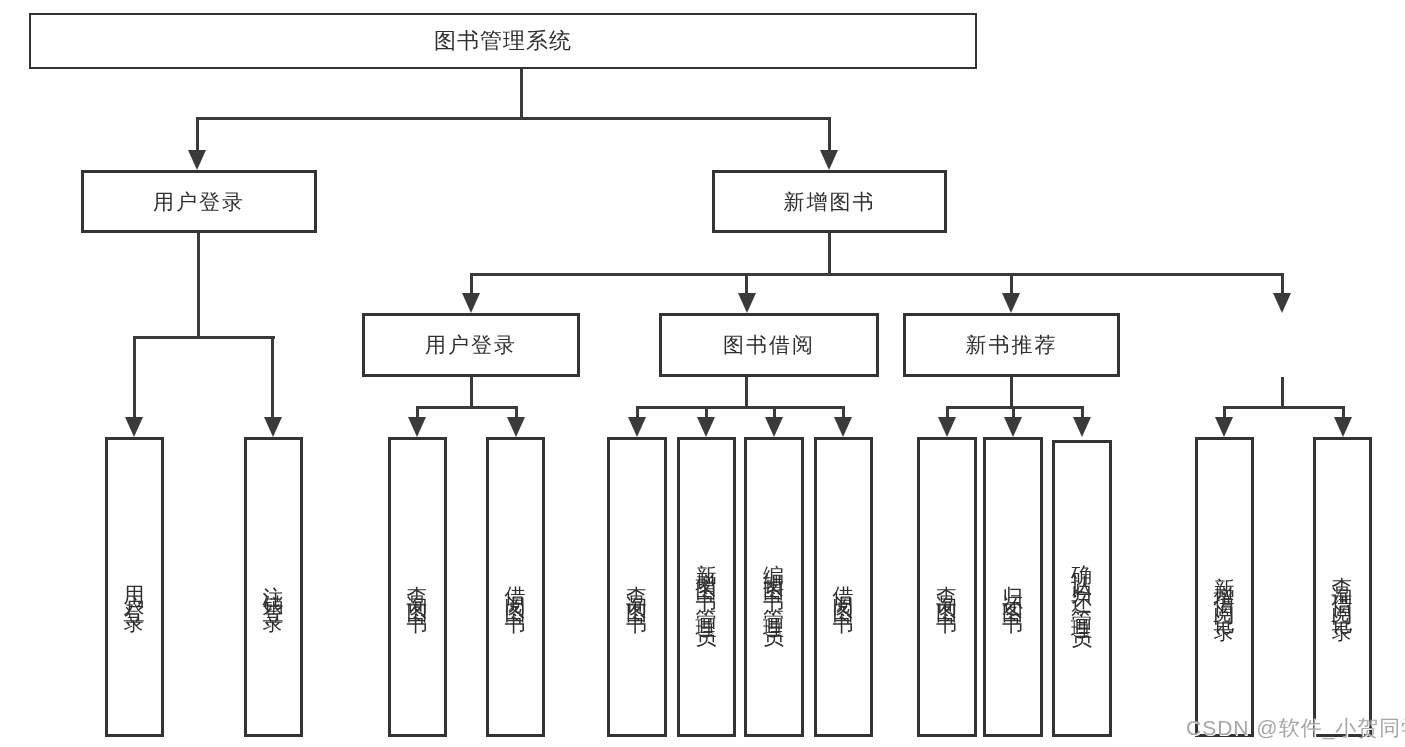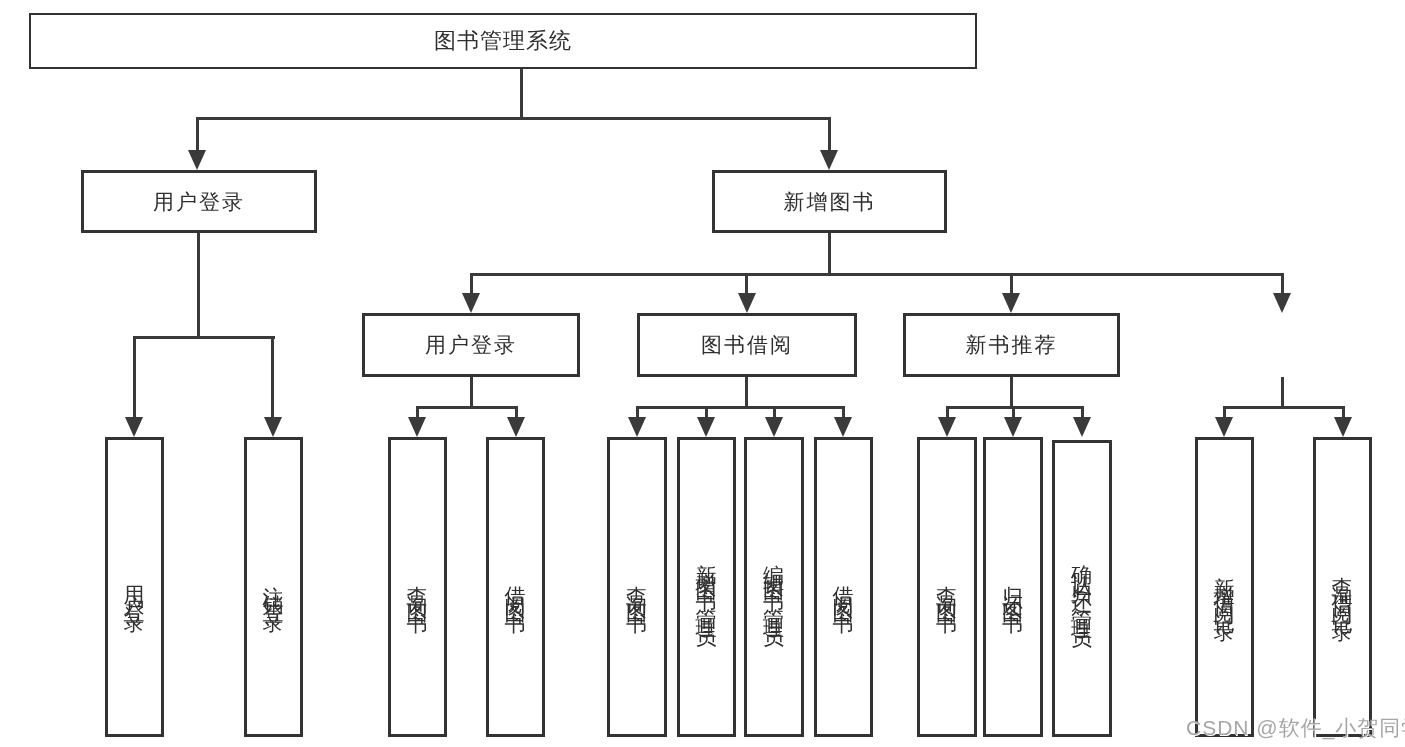--- a/index.html
+++ b/index.html
@@ -75,21 +75,21 @@
   <div class="vl" style="left:745px;top:273px;width:3px;height:22px;"></div>
   <div class="ah" style="left:738px;top:293px;"></div>
   <div class="vl" style="left:1010px;top:273px;width:3px;height:22px;"></div>
   <div class="ah" style="left:1002px;top:293px;"></div>
   <div class="vl" style="left:1281px;top:273px;width:3px;height:22px;"></div>
   <div class="ah" style="left:1273px;top:293px;"></div>
 
   <div class="box lvl" style="left:362px;top:313px;width:218px;height:64px;">
     <span>用户登录</span>
   </div>
-  <div class="box lvl" style="left:637px;top:313px;width:220px;height:64px;">
+  <div class="box lvl" style="left:659px;top:313px;width:220px;height:64px;">
     <span>图书借阅</span>
   </div>
   <div class="box lvl" style="left:903px;top:313px;width:217px;height:64px;">
     <span>新书推荐</span>
   </div>
 
   <div class="vl" style="left:470px;top:377px;width:3px;height:29px;"></div>
   <div class="hl" style="left:416px;top:406px;width:102px;height:3px;"></div>
   <div class="vl" style="left:416px;top:406px;width:3px;height:13px;"></div>
   <div class="ah" style="left:408px;top:417px;"></div>

